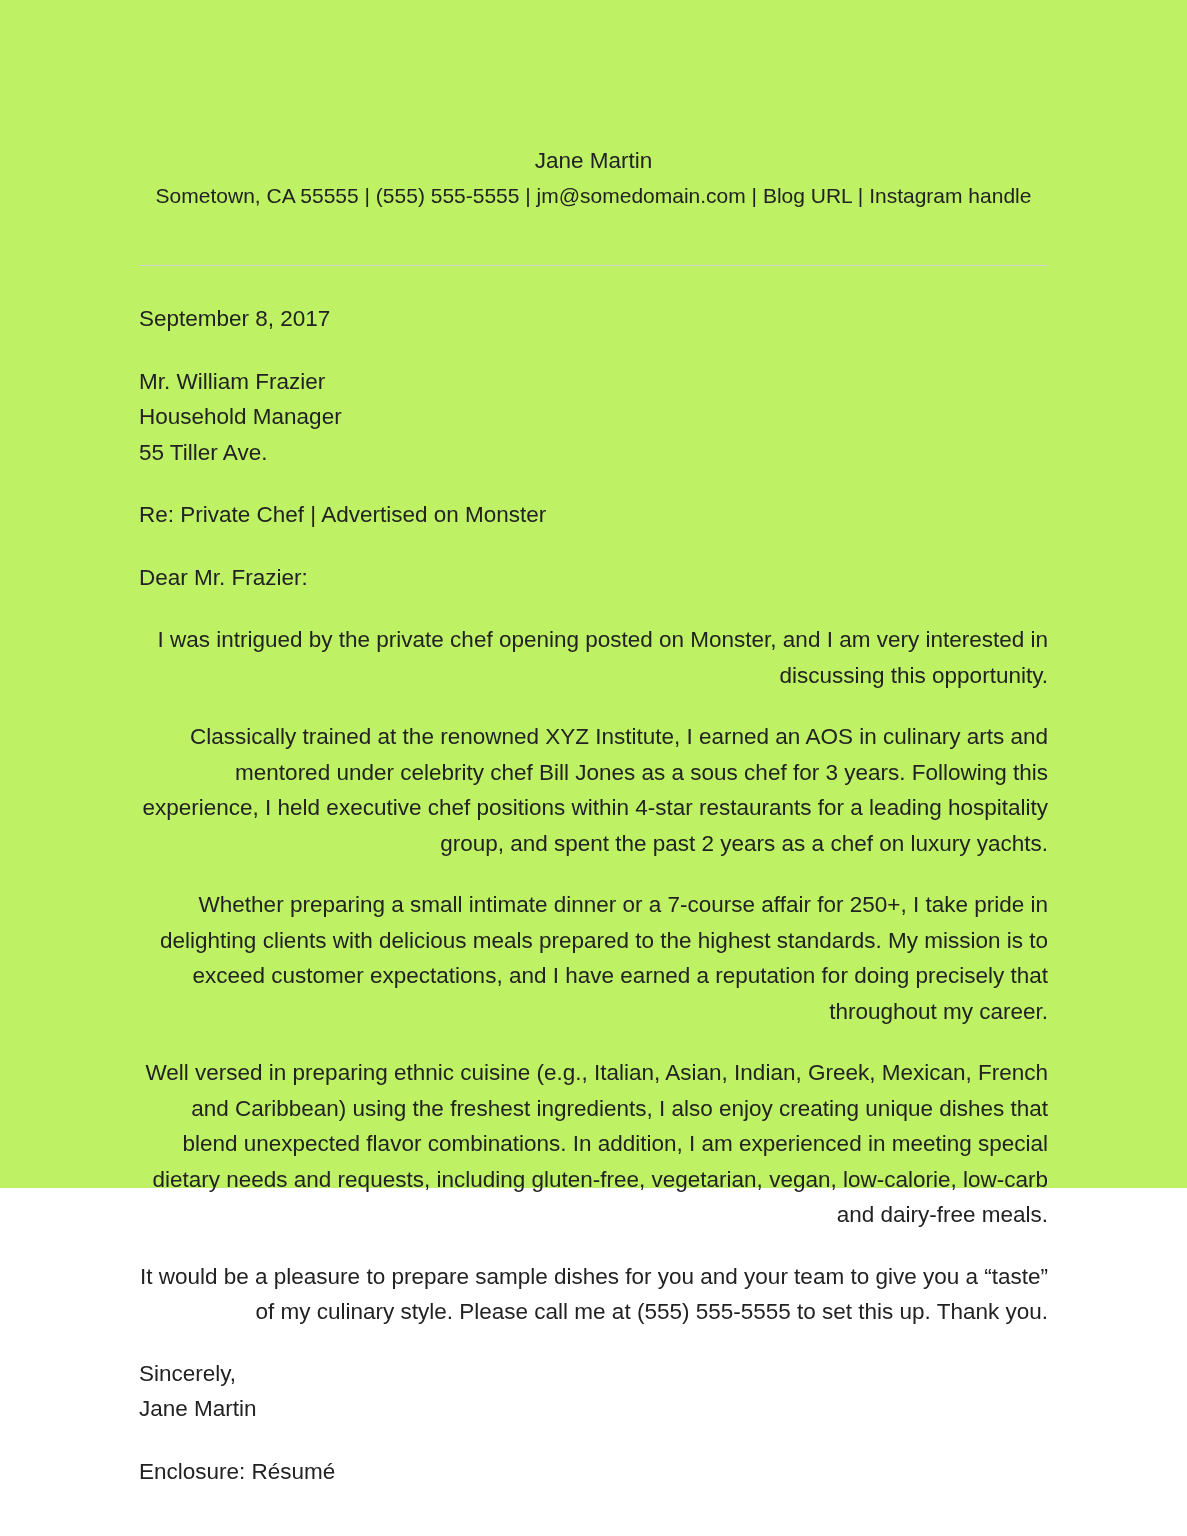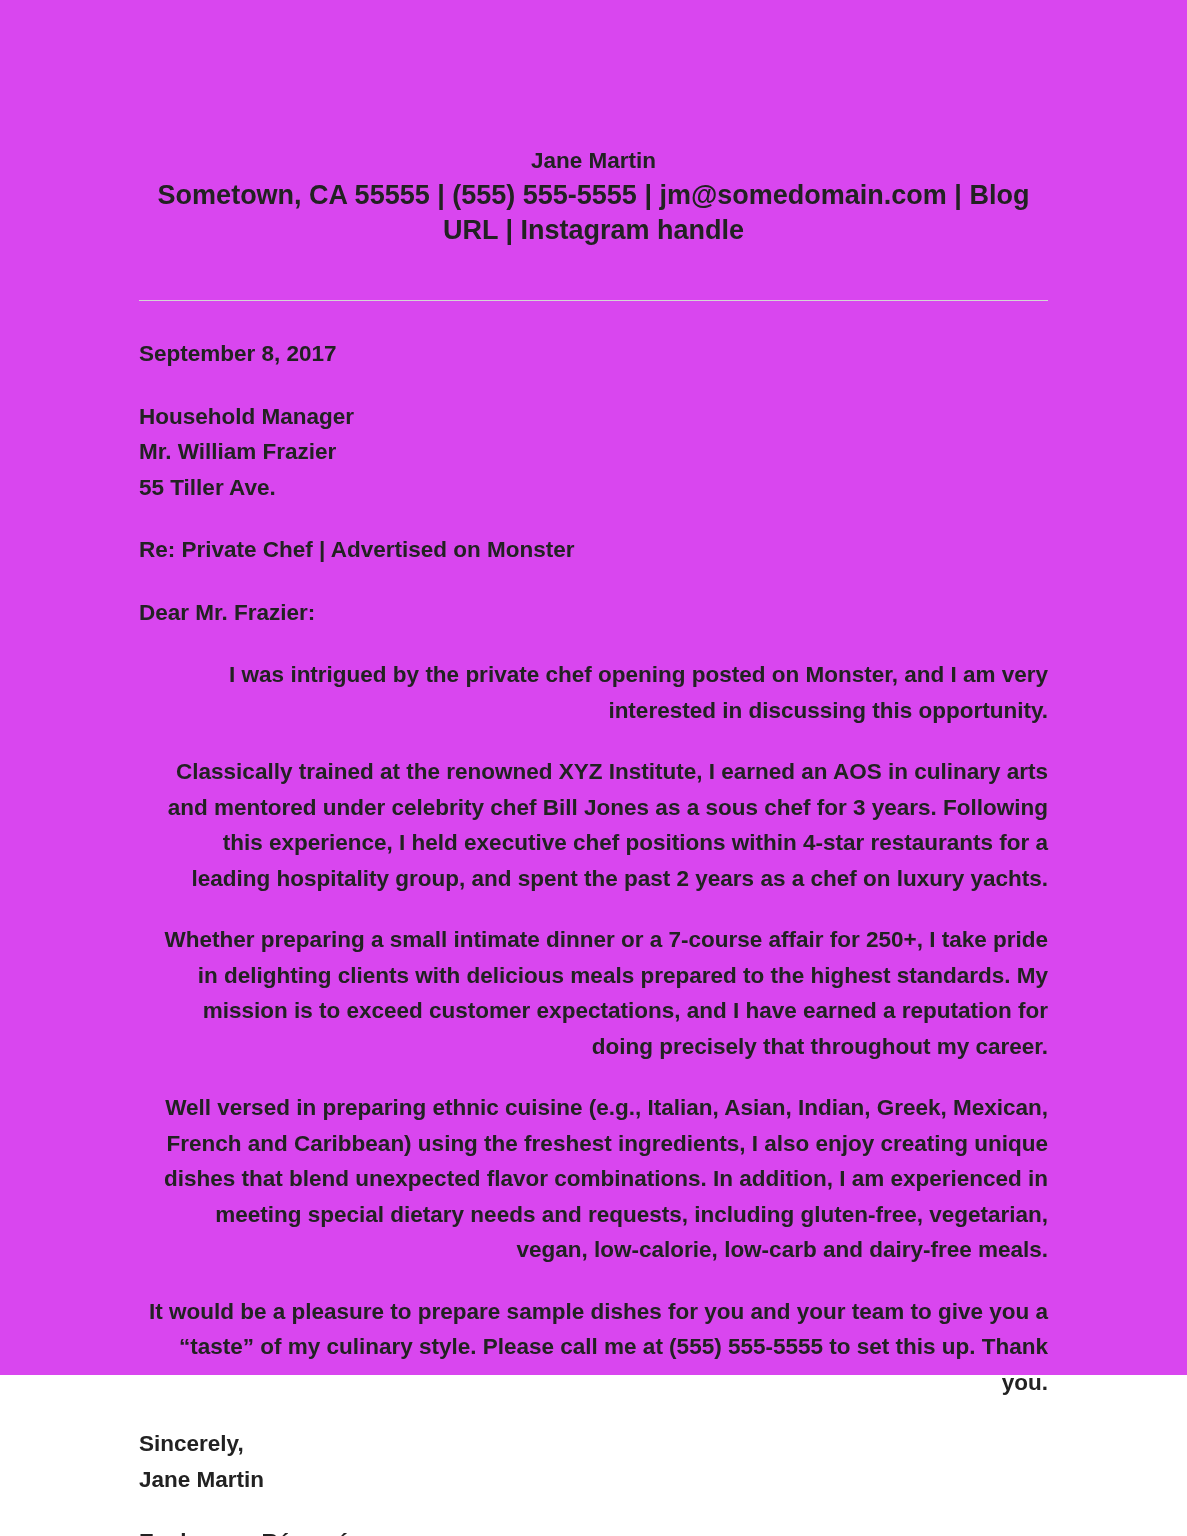--- a/index.html
+++ b/index.html
@@ -13,24 +13,23 @@
     height: 1536px;
     overflow: hidden;
     font-family: "Liberation Sans", sans-serif;
     color: #222222;
     -webkit-font-smoothing: antialiased;
   }
 
   .page {
     position: relative;
     width: 1187px;
-    height: 1375px;
-    background: #d946ef;
+    height: 1188px;
+    background: #bef264;
     box-sizing: border-box;
-    font-weight: bold;
   }
 
   .content {
     position: absolute;
     left: 139px;
     top: 0;
     width: 909px;
   }
 
   
@@ -38,21 +37,21 @@
     padding-top: 143px;
     text-align: center;
   }
   .letterhead-name {
     font-size: 22.5px;
     line-height: 35px;
     color: #222222;
     white-space: nowrap;
   }
   .letterhead-contact {
-    font-size: 27px;
+    font-size: 21px;
     line-height: 35px;
     color: #222222;
     padding: 0 2px;
   }
 
   .divider {
     margin-top: 52px;
     border: 0;
     border-top: 1px solid #d4d4d4;
     width: 909px;
@@ -99,22 +98,22 @@
       <div class="letterhead-contact">Sometown, CA 55555 | (555) 555-5555 | jm@somedomain.com | Blog URL | Instagram handle</div>
     </header>
 
     <hr class="divider">
 
     <section class="letter-body">
 
       <div class="block">September 8, 2017</div>
 
       <div class="block-tight">
+        <span class="line">Mr. William Frazier</span>
         <span class="line">Household Manager</span>
-        <span class="line">Mr. William Frazier</span>
         <span class="line">55 Tiller Ave.</span>
       </div>
 
       <div class="block">Re: Private Chef | Advertised on Monster</div>
 
       <div class="block">Dear Mr. Frazier:</div>
 
       <p class="para">I was intrigued by the private chef opening posted on Monster, and I am very interested in discussing this opportunity.</p>
 
       <p class="para">Classically trained at the renowned XYZ Institute, I earned an AOS in culinary arts and mentored under celebrity chef Bill Jones as a sous chef for 3 years. Following this experience, I held executive chef positions within 4-star restaurants for a leading hospitality group, and spent the past 2 years as a chef on luxury yachts.</p>

